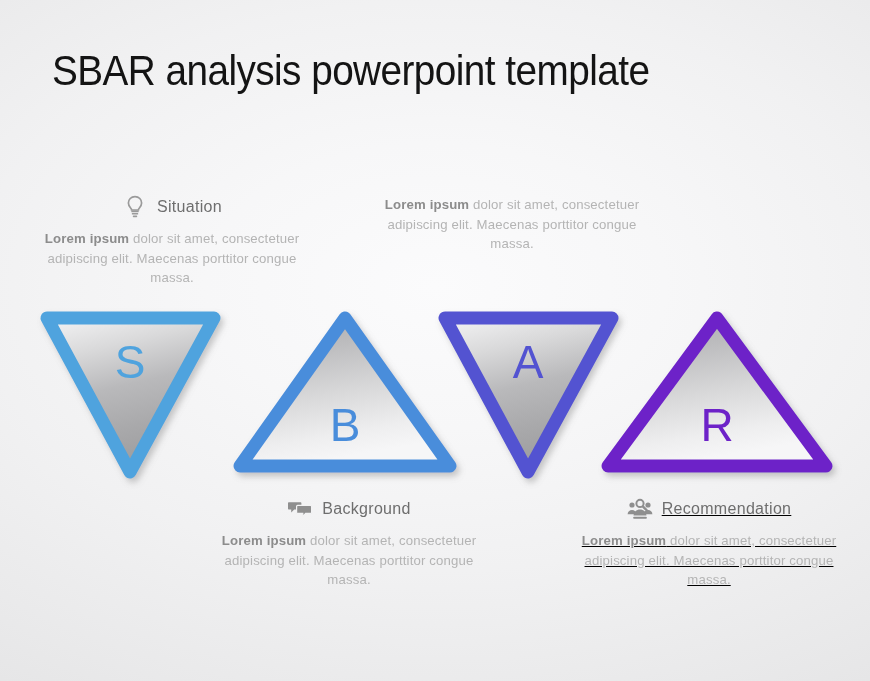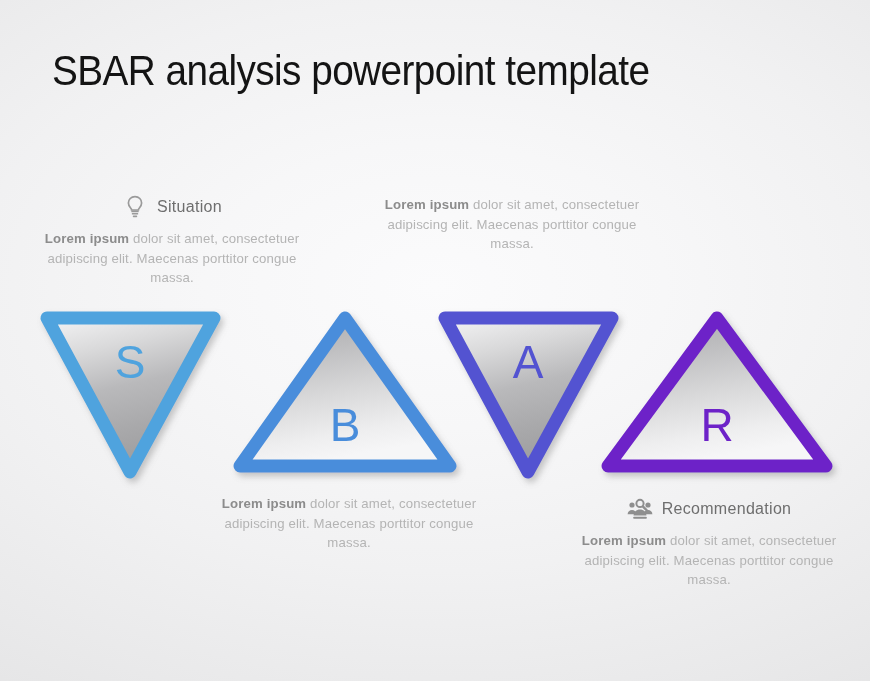--- a/index.html
+++ b/index.html
@@ -81,21 +81,21 @@
     text-align: center;
   }
   .cap-body b {
     color: #8c8c8c;
     font-weight: bold;
   }
 
   #cap-situation        { left: 28px;  top: 192px; }
   #cap-assessment       { left: 368px; top: 195px; }
   #cap-background       { left: 205px; top: 494px; }
-  #cap-recommendation   { left: 565px; top: 494px; }
+  #cap-recommendation   { left: 565px; top: 494px; text-decoration: underline; }
 
   
   #shapes {
     position: absolute;
     left: 0;
     top: 296px;
     width: 870px;
     height: 200px;
   }
   #shapes svg { display: block; width: 870px; height: 200px; }
@@ -173,20 +173,31 @@
     </div>
   </div>
 
   <div class="caption" id="cap-assessment">
     <div class="cap-body">
       <b>Lorem ipsum</b><span> dolor sit amet, consectetuer adipiscing elit. Maecenas porttitor congue massa.</span>
     </div>
   </div>
 
   <div class="caption" id="cap-background">
+    <div class="caption-head">
+      <span class="cap-icon">
+        <svg viewBox="0 0 26 26" xmlns="http://www.w3.org/2000/svg">
+          <g fill="#8f8f8f">
+            <path d="M2.0 6.2h11.4c.6 0 1.0 .45 1.0 1.0v5.2c0 .55-.4 1.0-1.0 1.0h-6.2l-3.0 3.0v-3.0h-2.2c-.6 0-1.0-.45-1.0-1.0v-5.2c0-.55 .4-1.0 1.0-1.0z"></path>
+            <path d="M10.6 9.4h13.0c.6 0 1.0 .45 1.0 1.0v6.0c0 .55-.4 1.0-1.0 1.0h-5.0l-2.8 3.2v-3.2h-5.2c-.6 0-1.0-.45-1.0-1.0v-6.0c0-.55 .4-1.0 1.0-1.0z" stroke="#f3f3f4" stroke-width="1.2"></path>
+          </g>
+        </svg>
+      </span>
+      <span class="cap-title">Background</span>
+    </div>
     <div class="cap-body">
       <b>Lorem ipsum</b><span> dolor sit amet, consectetuer adipiscing elit. Maecenas porttitor congue massa.</span>
     </div>
   </div>
 
   <div class="caption" id="cap-recommendation">
     <div class="caption-head">
       <span class="cap-icon">
         <svg viewBox="0 0 26 26" xmlns="http://www.w3.org/2000/svg">
           <g fill="#8f8f8f">

